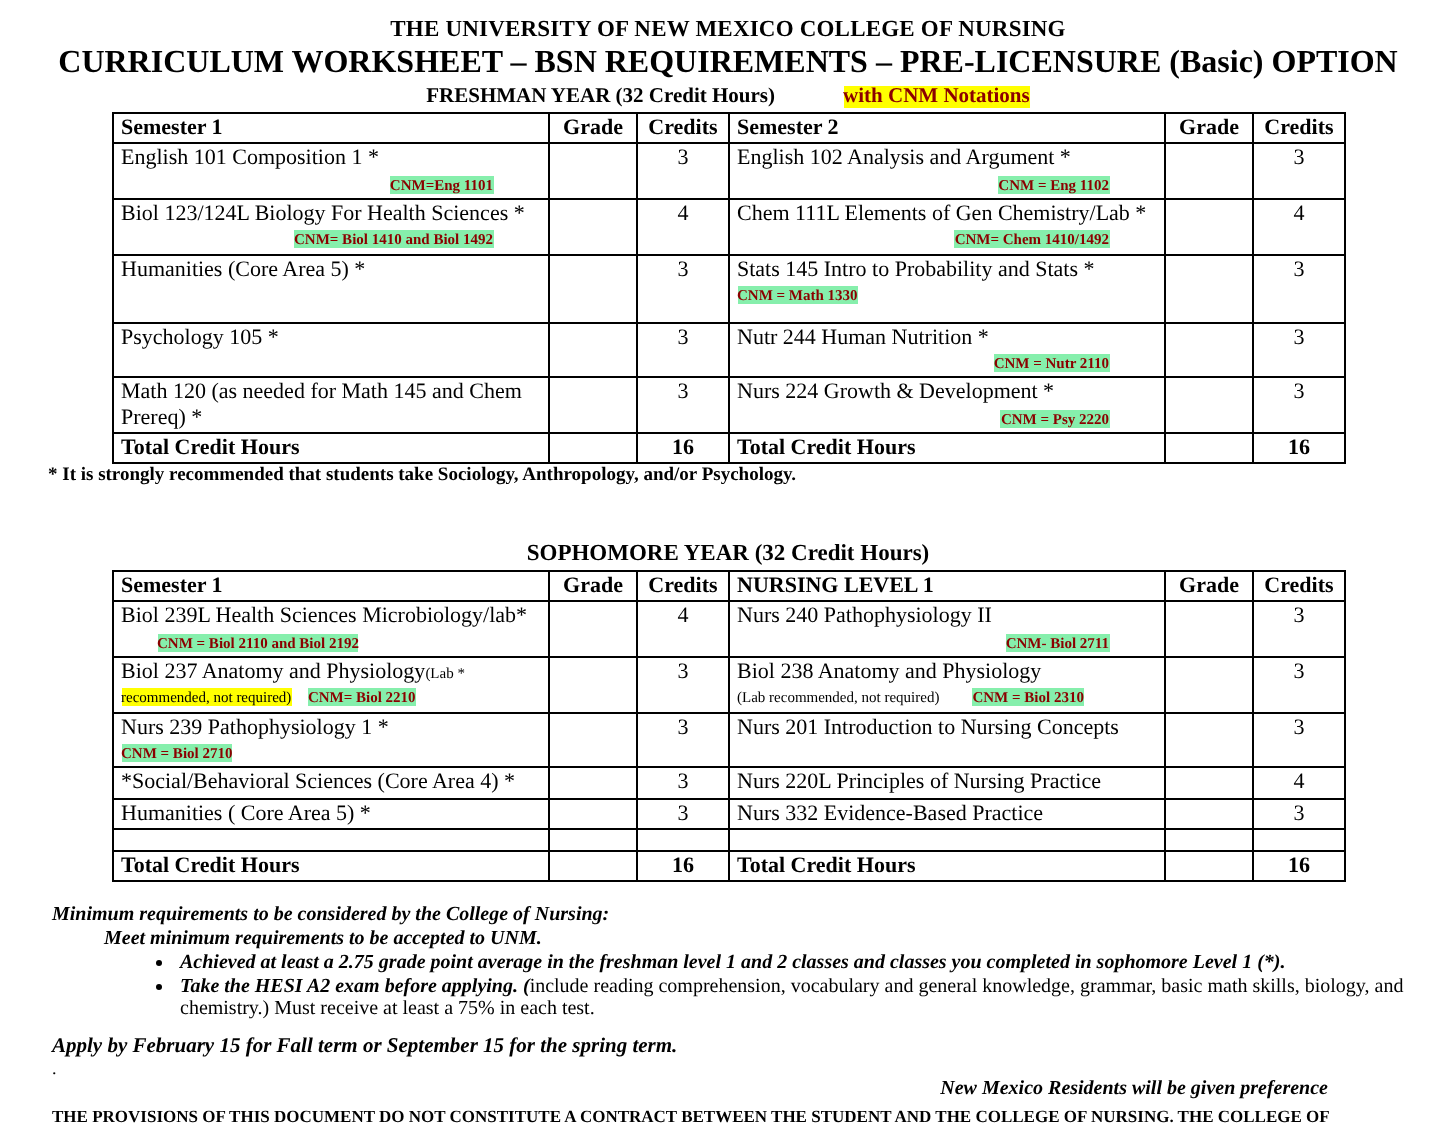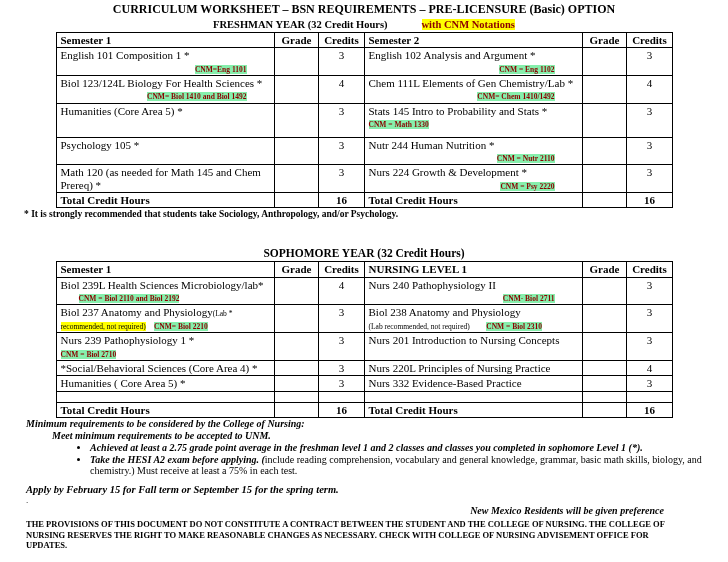--- a/index.html
+++ b/index.html
@@ -7,21 +7,21 @@
     width:728px;height:562px;background:#ffffff;
     font-family:"Liberation Serif", serif;
     color:#000;
     overflow:hidden;
   }
   .page{position:relative;width:728px;height:562px;padding:0;box-sizing:border-box;}
 
   
   .hdr{text-align:center;font-weight:bold;}
   .hdr .l1{font-size:11.5px;letter-spacing:.1px;padding-top:9px;}
-  .hdr .l2{font-size:12px;padding-top:2px;}
+  .hdr .l2{font-size:16px;padding-top:2px;}
   .hdr .l3{font-size:10.5px;padding-top:2px;}
   .hdr .l3 .yr{margin-right:34px;}
   .hl{background:#ffff00;}
   .cnmhead{color:#8b0000;}
 
   
   table.ws{
     border-collapse:collapse;
     width:552px;margin:2px auto 0 auto;
     table-layout:fixed;
@@ -59,21 +59,21 @@
 
   .footnote{
     font-size:9.5px;font-weight:bold;margin:1px 0 0 24px;
   }
 
   .sec-title{
     text-align:center;font-weight:bold;font-size:11.5px;margin-top:28px;
   }
 
   
-  .notes{margin:0 0 0 26px;font-size:10px;}
+  .notes{margin:11px 0 0 26px;font-size:10px;}
   .notes .it{font-style:italic;font-weight:bold;}
   .n1{margin-left:0px;}
   .n2{margin-left:26px;margin-top:1px;}
   .n3{margin-left:26px;margin-top:1px;}
   ul.bl{list-style:disc;margin:1px 0 0 64px;padding:0;}
   ul.bl li{font-size:10px;margin-bottom:1px;}
   .reg{font-style:normal;font-weight:normal;}
   .apply{margin:8px 0 0 26px;font-size:10.5px;font-style:italic;font-weight:bold;}
   .dot{margin:0 0 0 26px;font-size:9px;}
   .pref{
@@ -82,20 +82,21 @@
   .legal{
     margin:14px 0 0 26px;font-size:8.5px;font-weight:bold;width:660px;line-height:1.25;
   }
 </style>
 </head>
 <body>
 
 <div class="page">
 
   <div class="hdr">
+    <div class="l1">THE UNIVERSITY OF NEW MEXICO COLLEGE OF NURSING</div>
     <div class="l2">CURRICULUM WORKSHEET – BSN REQUIREMENTS – PRE-LICENSURE (Basic) OPTION</div>
     <div class="l3">
       <span class="yr">FRESHMAN YEAR  (32 Credit Hours)</span><span class="hl cnmhead">with CNM Notations</span>
     </div>
   </div>
 
   <table class="ws">
     <colgroup>
       <col class="c-course">
         <col class="c-grade">

